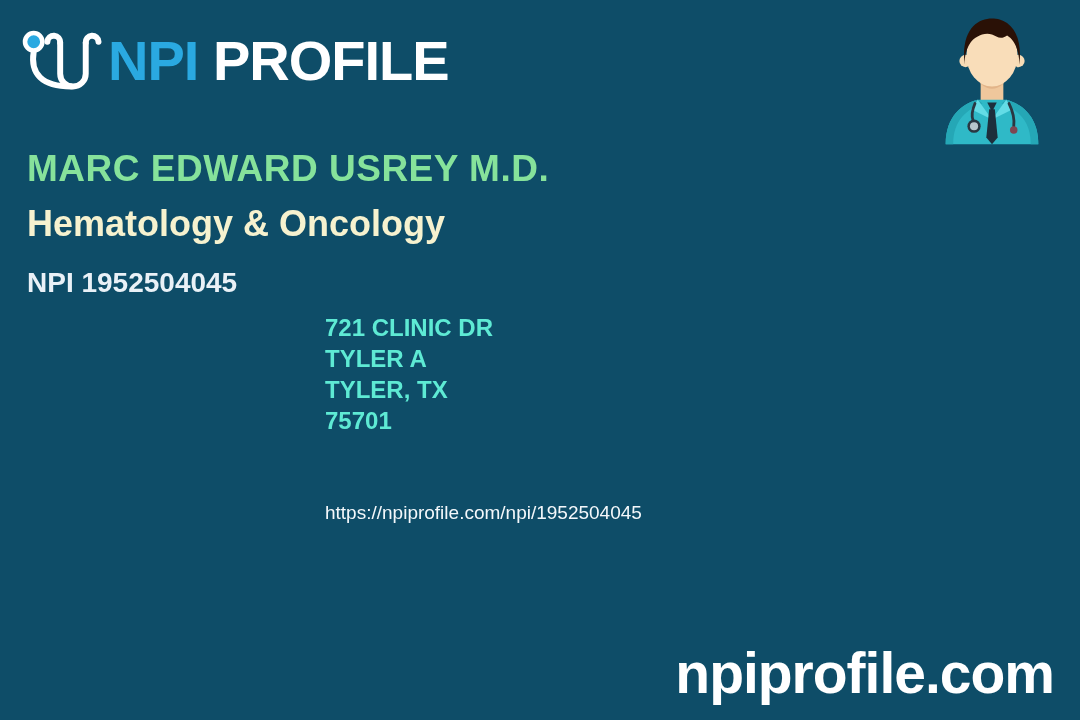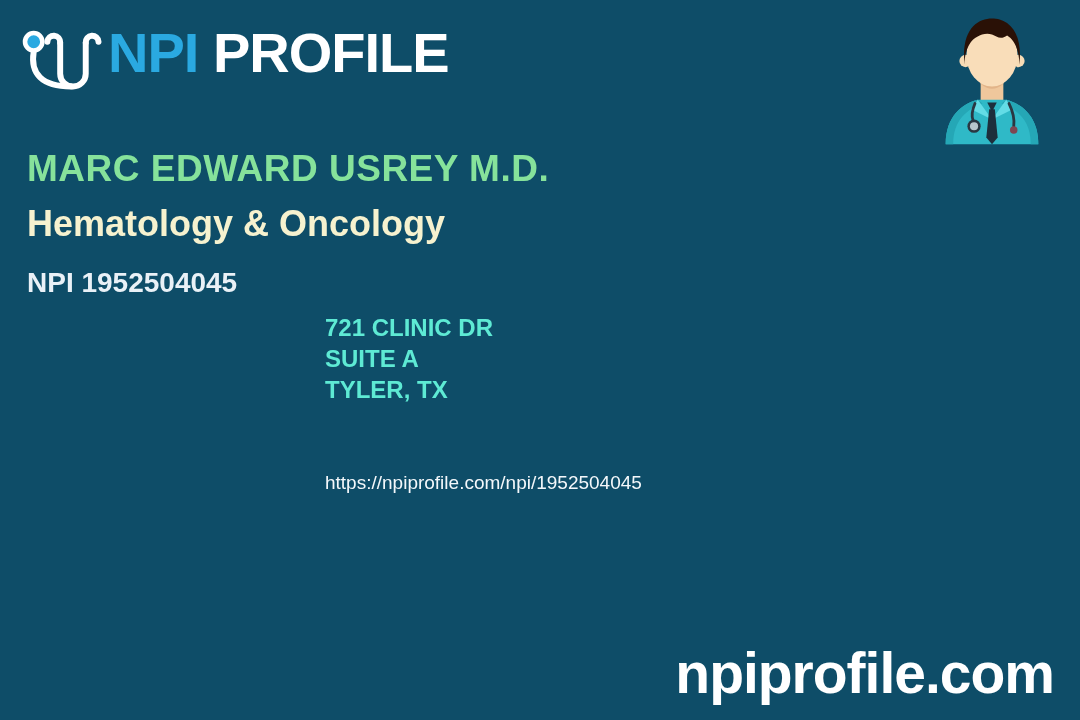--- a/index.html
+++ b/index.html
@@ -9,20 +9,21 @@
     position: relative;
     overflow: hidden;
     background: #0E4D68;
     font-family: "Liberation Sans", sans-serif;
   }
   .logo {
     position: absolute;
     left: 20px;
     top: 20px;
     display: flex;
+    align-items: center;
   }
   .logo-icon { width: 84px; height: 80px; margin-right: 4px; }
   .logo-text {
     font-size: 56px;
     font-weight: 800;
     letter-spacing: -1px;
     white-space: pre;
   }
   .logo-npi { color: #2AA9E1; }
   .logo-profile { color: #FFFFFF; }
@@ -69,21 +70,21 @@
     top: 312px;
     font-size: 24px;
     font-weight: 600;
     color: #5eead4;
     line-height: 31px;
   }
 
   .profile-url {
     position: absolute;
     left: 325px;
-    top: 472px;
+    top: 502px;
     font-size: 19px;
     font-weight: 500;
     color: #F4F8FB;
     text-decoration: none;
   }
 
   .footer-brand {
     position: absolute;
     right: 26px;
     bottom: 14px;
@@ -130,19 +131,20 @@
     <polygon points="52,103 58,103 61,133 55,140 49,133" fill="#1D2F3C"></polygon>
   </svg>
 </span>
 
 <h1 class="provider-name">MARC EDWARD USREY M.D.</h1>
 <div class="provider-specialty">Hematology &amp; Oncology</div>
 <div class="provider-npi">NPI 1952504045</div>
 
 <div class="address-block">
   <div>721 CLINIC DR</div>
-  <div>SUITE A</div>
+  <div>TYLER A</div>
   <div>TYLER, TX</div>
+  <div>75701</div>
 </div>
 
 <a class="profile-url" href="#">https://npiprofile.com/npi/1952504045</a>
 
 <div class="footer-brand">npiprofile.com</div>
 
 </body></html>

